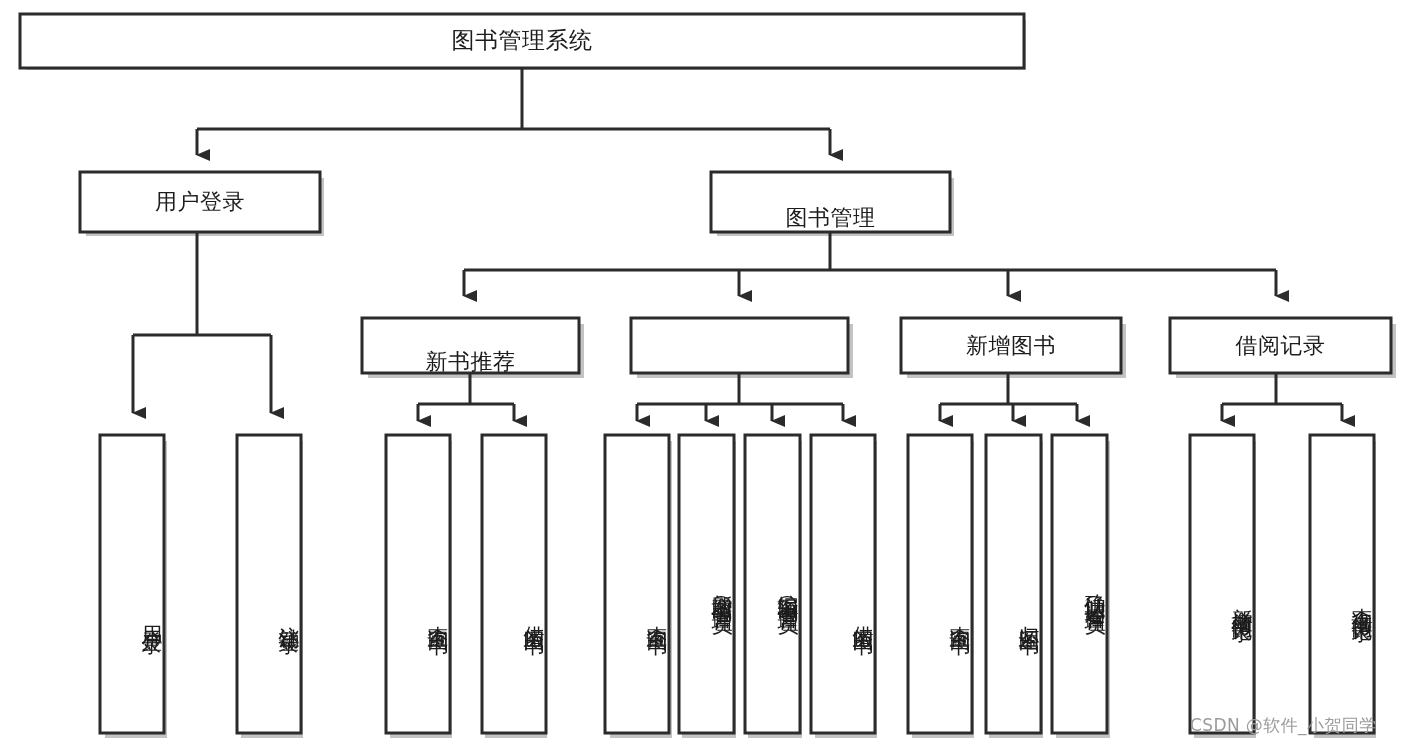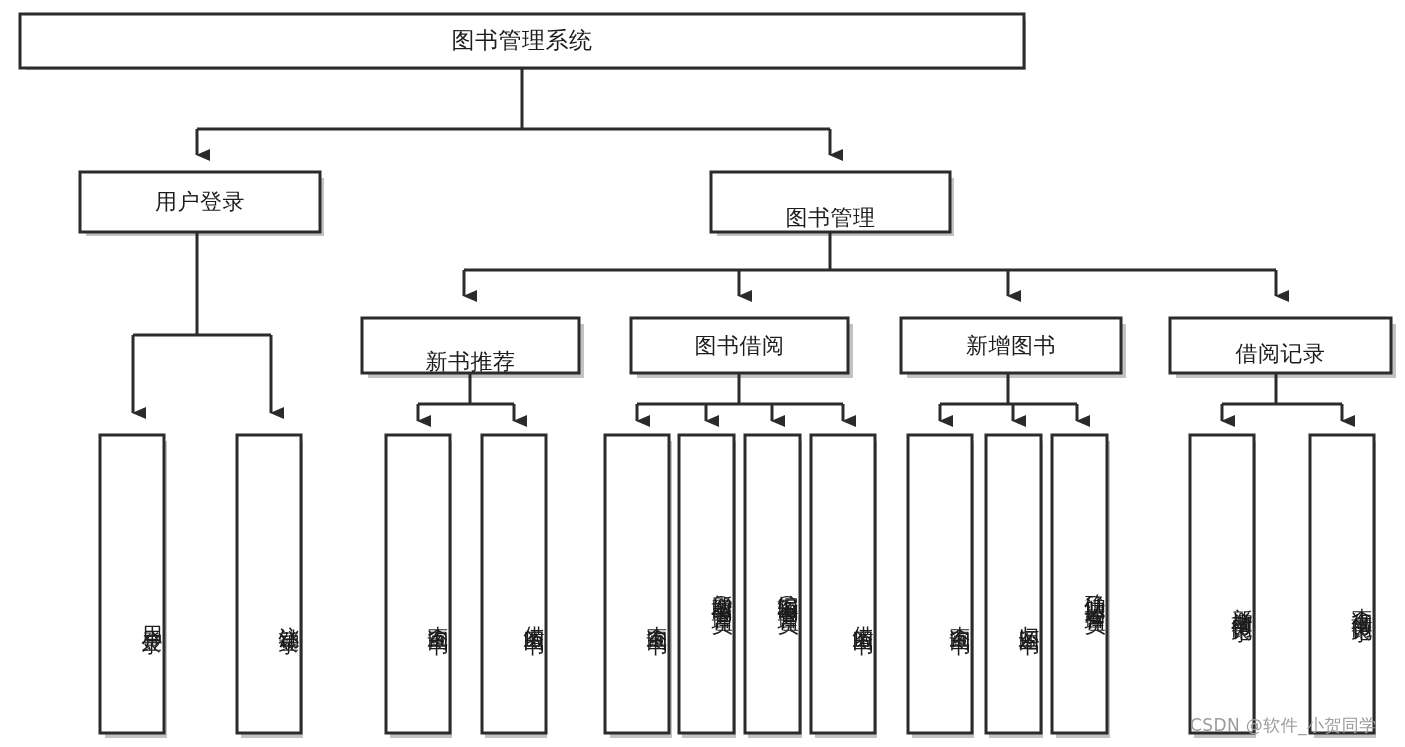--- a/index.html
+++ b/index.html
@@ -197,23 +197,22 @@
       <rect class="node-box" x="1310" y="435" width="64" height="298"></rect>
     </g>
   </svg>
 
   <div class="node-label label-title" style="left:20px;top:14px;width:1004px;height:54px;">图书管理系统</div>
 
   <div class="node-label label-h" style="left:80px;top:172px;width:240px;height:60px;">用户登录</div>
   <div class="node-label label-h" style="left:711px;top:188px;width:239px;height:60px;">图书管理</div>
 
   <div class="node-label label-h" style="left:362px;top:334px;width:217px;height:55px;text-align:right;">新书推荐</div>
-  <div class="node-label label-h" style="left:631px;top:318px;width:217px;height:55px;">图书借阅</div>
   <div class="node-label label-h" style="left:901px;top:318px;width:220px;height:55px;">新增图书</div>
-  <div class="node-label label-h" style="left:1170px;top:326px;width:221px;height:55px;border-radius:20px;">借阅记录</div>
+  <div class="node-label label-h" style="left:1170px;top:318px;width:221px;height:55px;border-radius:20px;">借阅记录</div>
 
   <div class="node-label label-v" style="left:100px;top:491px;width:64px;height:242px;">用户登录</div>
   <div class="node-label label-v" style="left:237px;top:491px;width:64px;height:242px;">注销登录</div>
 
   <div class="node-label label-v" style="left:386px;top:491px;width:64px;height:242px;">查询图书</div>
   <div class="node-label label-v" style="left:482px;top:491px;width:64px;height:242px;">借阅图书</div>
 
   <div class="node-label label-v" style="left:605px;top:491px;width:64px;height:242px;">查询图书</div>
   <div class="node-label label-v" style="left:679px;top:441px;width:55px;height:292px;">新增图书（管理员）</div>
   <div class="node-label label-v" style="left:745px;top:441px;width:55px;height:292px;">编辑图书（管理员）</div>

